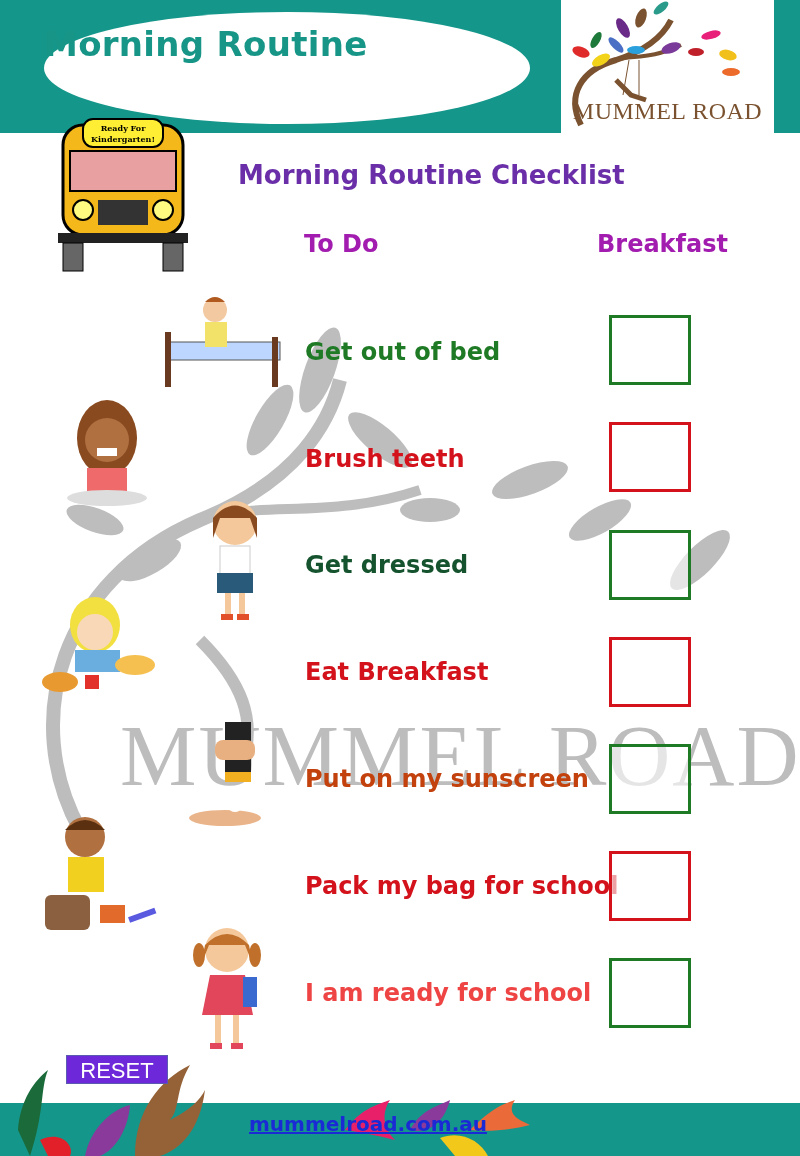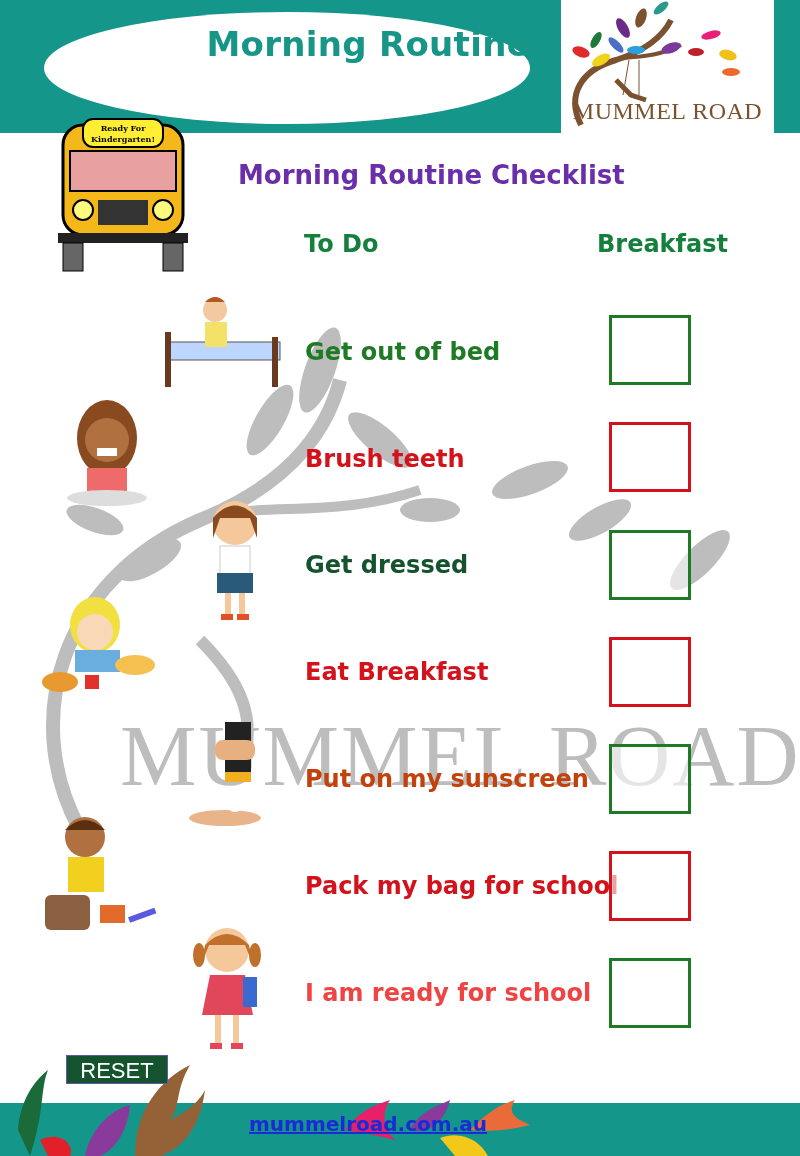--- a/index.html
+++ b/index.html
@@ -1,28 +1,28 @@
 <!DOCTYPE html>
 <html><head>
 <meta charset="utf-8">
 <style>
   html, body { margin:0; padding:0; }
   body { width:800px; height:1156px; position:relative; overflow:hidden; background:#ffffff; font-family:"Liberation Sans", sans-serif; }
   .header { position:absolute; left:0; top:0; width:800px; height:133px; background:#15968a; }
   .title-oval { position:absolute; left:44px; top:12px; width:486px; height:112px; background:#fff; border-radius:50%; }
-  .title-text { position:absolute; left:44px; top:22px; width:486px; text-align:right; color:#179587; font-family:"DejaVu Sans", sans-serif; font-weight:bold; font-size:34px; line-height:44px; letter-spacing:0.3px; }
+  .title-text { position:absolute; left:44px; top:22px; width:486px; text-align:left; color:#179587; font-family:"DejaVu Sans", sans-serif; font-weight:bold; font-size:34px; line-height:44px; letter-spacing:0.3px; }
   .logo-box { position:absolute; left:561px; top:0; width:213px; height:133px; background:#fff; }
   .logo-text { position:absolute; left:0; bottom:8px; width:213px; text-align:center; color:#7a5230; font-family:"Liberation Serif", serif; font-size:24px; letter-spacing:0.5px; }
   .watermark { position:absolute; left:0; top:0; width:800px; height:1156px; pointer-events:none; }
   .wm-text { position:absolute; left:120px; top:706px; color:#bdbdbd; font-family:"Liberation Serif", serif; font-size:86px; letter-spacing:2px; white-space:nowrap; }
   .subtitle { position:absolute; left:238px; top:160px; color:#6a2fa8; font-family:"DejaVu Sans", sans-serif; font-weight:bold; font-size:26px; }
-  .col-head { position:absolute; top:230px; color:#15803d; font-weight:bold; font-size:24px; font-family:"DejaVu Sans", sans-serif; }
+  .col-head { position:absolute; top:230px; color:#a21caf; font-weight:bold; font-size:24px; font-family:"DejaVu Sans", sans-serif; }
   .row-label { position:absolute; left:305px; font-weight:bold; font-size:24px; font-family:"DejaVu Sans", sans-serif; white-space:nowrap; }
   .checkbox { position:absolute; left:609px; width:82px; height:70px; border:3px solid; background:rgba(255,255,255,0.6); cursor:pointer; box-sizing:border-box; }
-  .reset-btn { position:absolute; left:66px; top:1055px; width:102px; height:29px; background:#14532d; border:1px solid #5a5ab0; color:#fff; font-size:22px; text-align:center; line-height:29px; box-sizing:border-box; cursor:pointer; font-family:"Liberation Sans", sans-serif; }
+  .reset-btn { position:absolute; left:66px; top:1055px; width:102px; height:29px; background:#6d28d9; border:1px solid #5a5ab0; color:#fff; font-size:22px; text-align:center; line-height:29px; box-sizing:border-box; cursor:pointer; font-family:"Liberation Sans", sans-serif; }
   .footer { position:absolute; left:0; top:1103px; width:800px; height:53px; background:#15968a; }
   .footer-link { position:absolute; left:0; top:1112px; width:736px; text-align:center; color:#1a2bd6; text-decoration:underline; font-weight:bold; font-size:20px; font-family:"DejaVu Sans", sans-serif; }
   .illus { position:absolute; }
 </style>
 </head>
 <body>
 
 <div class="header"></div>
 <div class="title-oval"></div>
 <div class="title-text">

